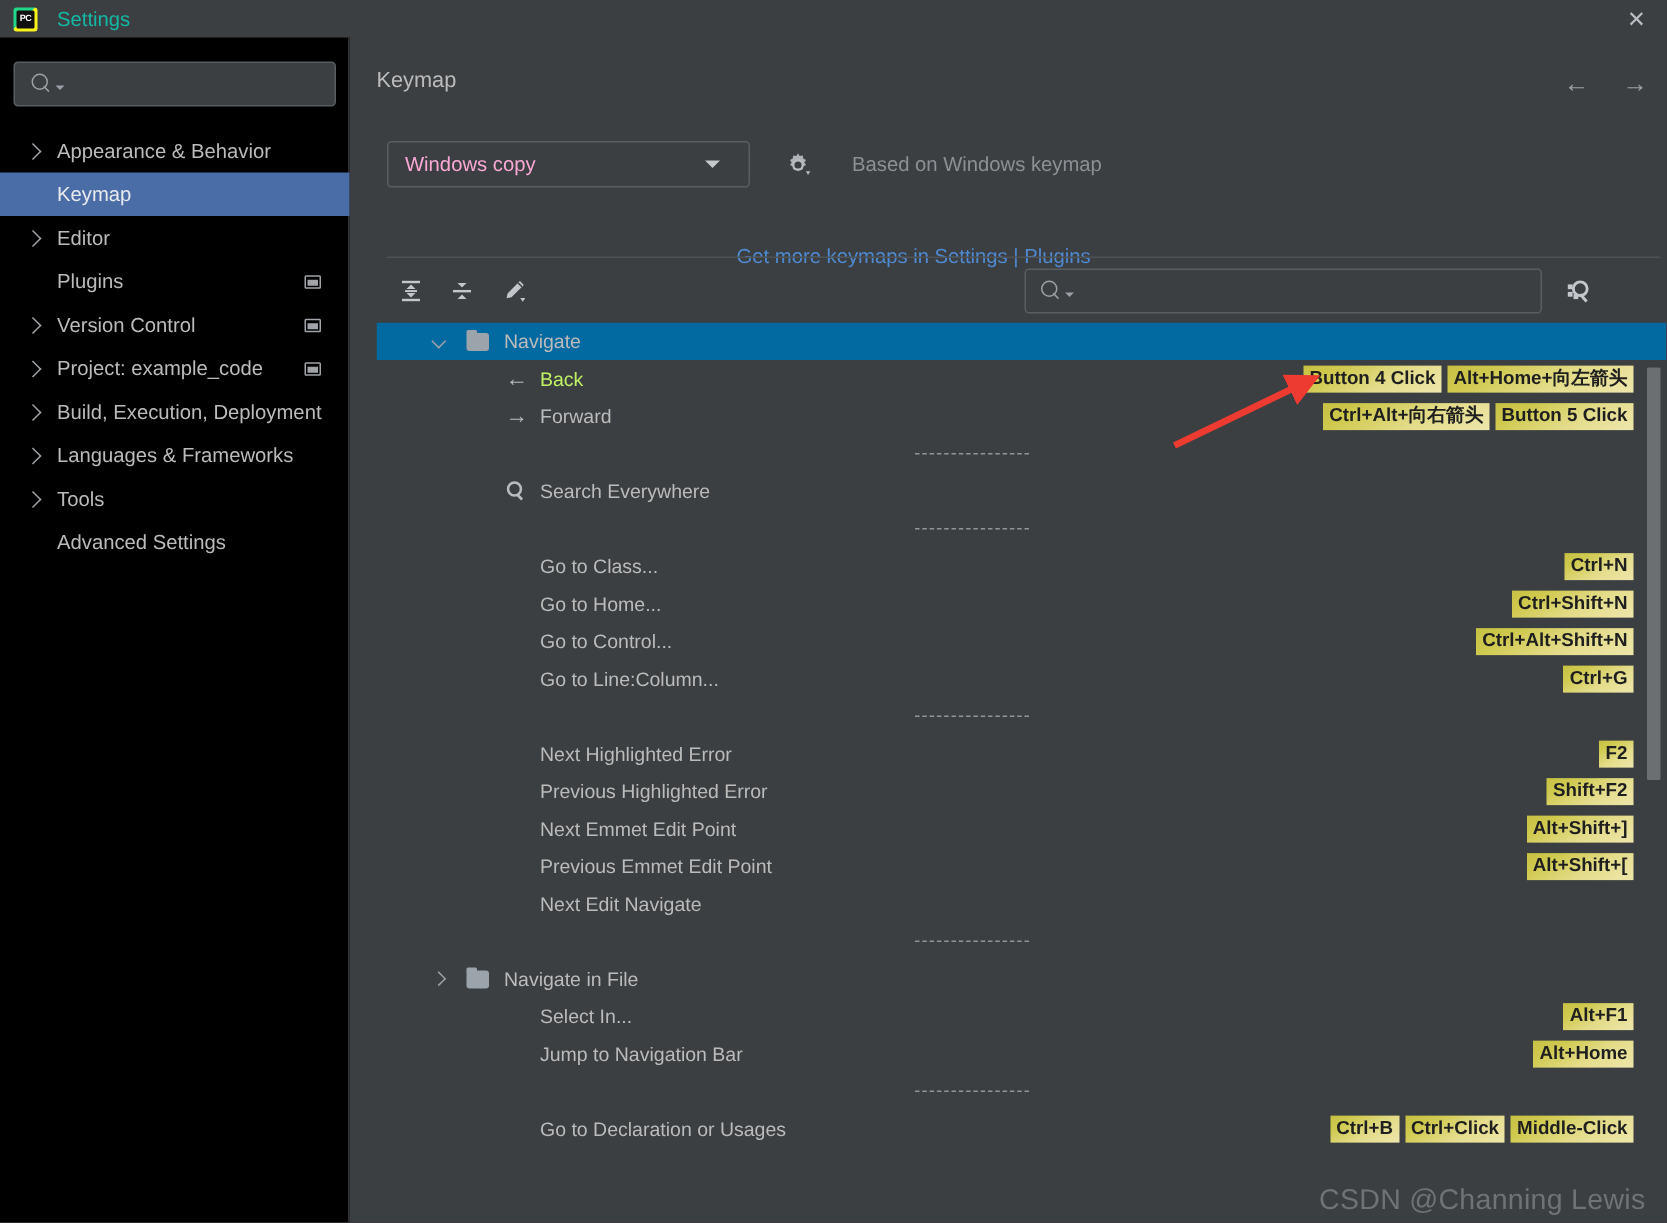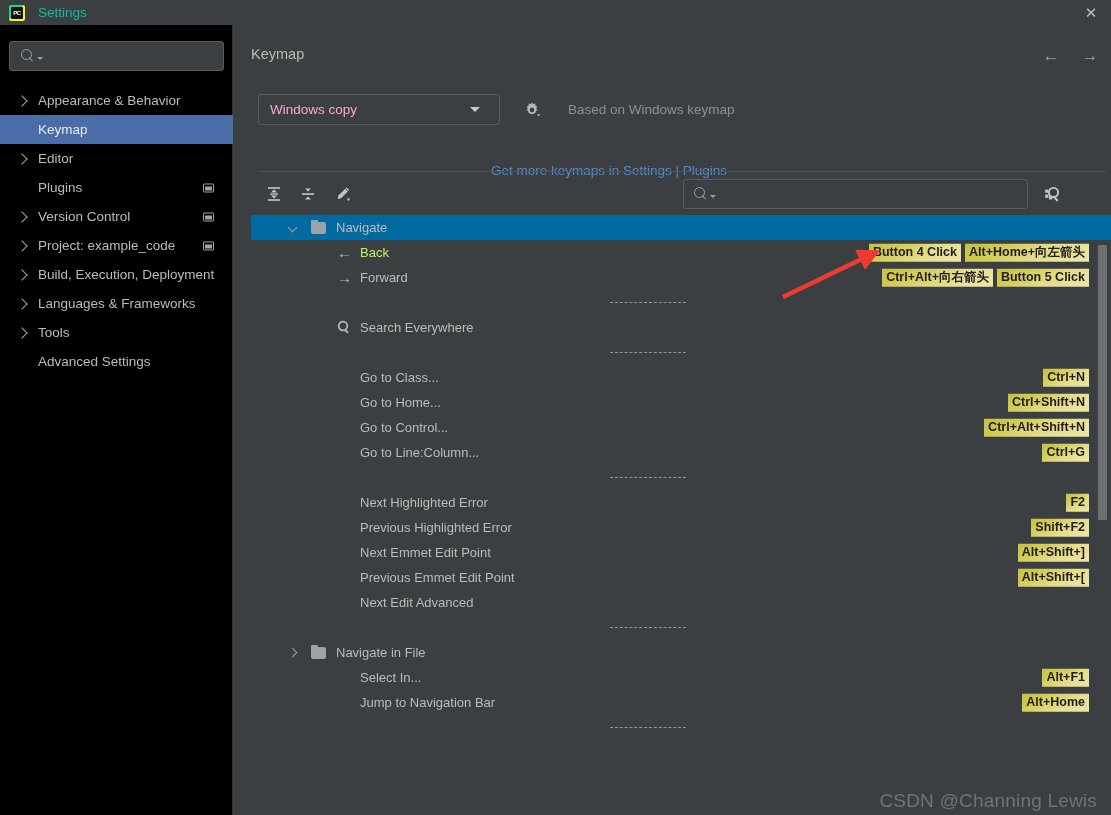--- a/index.html
+++ b/index.html
@@ -487,21 +487,21 @@
           <span class="badge">Alt+Shift+]</span>
         </span>
       </div>
       <div class="row">
         <span class="r-label" style="left: 109px;">Previous Emmet Edit Point</span>
         <span class="badges">
           <span class="badge">Alt+Shift+[</span>
         </span>
       </div>
       <div class="row">
-        <span class="r-label" style="left: 109px;">Next Edit Advanced</span>
+        <span class="r-label" style="left: 109px;">Next Edit Navigate</span>
       </div>
       <div class="row">
         <span class="dashline"></span>
       </div>
       <div class="row">
         <span class="r-chevron right" style="left: 38px; top: 9px;"></span>
         <span class="folder-icon" style="left: 60px; top: 7px;"></span>
         <span class="r-label" style="left: 85px;">Navigate in File</span>
       </div>
       <div class="row">
@@ -511,20 +511,28 @@
         </span>
       </div>
       <div class="row">
         <span class="r-label" style="left: 109px;">Jump to Navigation Bar</span>
         <span class="badges">
           <span class="badge">Alt+Home</span>
         </span>
       </div>
       <div class="row">
         <span class="dashline"></span>
+      </div>
+      <div class="row">
+        <span class="r-label" style="left: 109px;">Go to Declaration or Usages</span>
+        <span class="badges">
+          <span class="badge">Ctrl+B</span>
+          <span class="badge">Ctrl+Click</span>
+          <span class="badge">Middle-Click</span>
+        </span>
       </div>
     </div>
 
   <div class="tree-scroll">
     <div class="thumb"></div>
   </div>
 
   <svg class="annot-arrow" viewBox="0 0 120 65">
     <defs>
       <marker id="ah" markerWidth="5" markerHeight="5" refX="2" refY="2.5" orient="auto">

